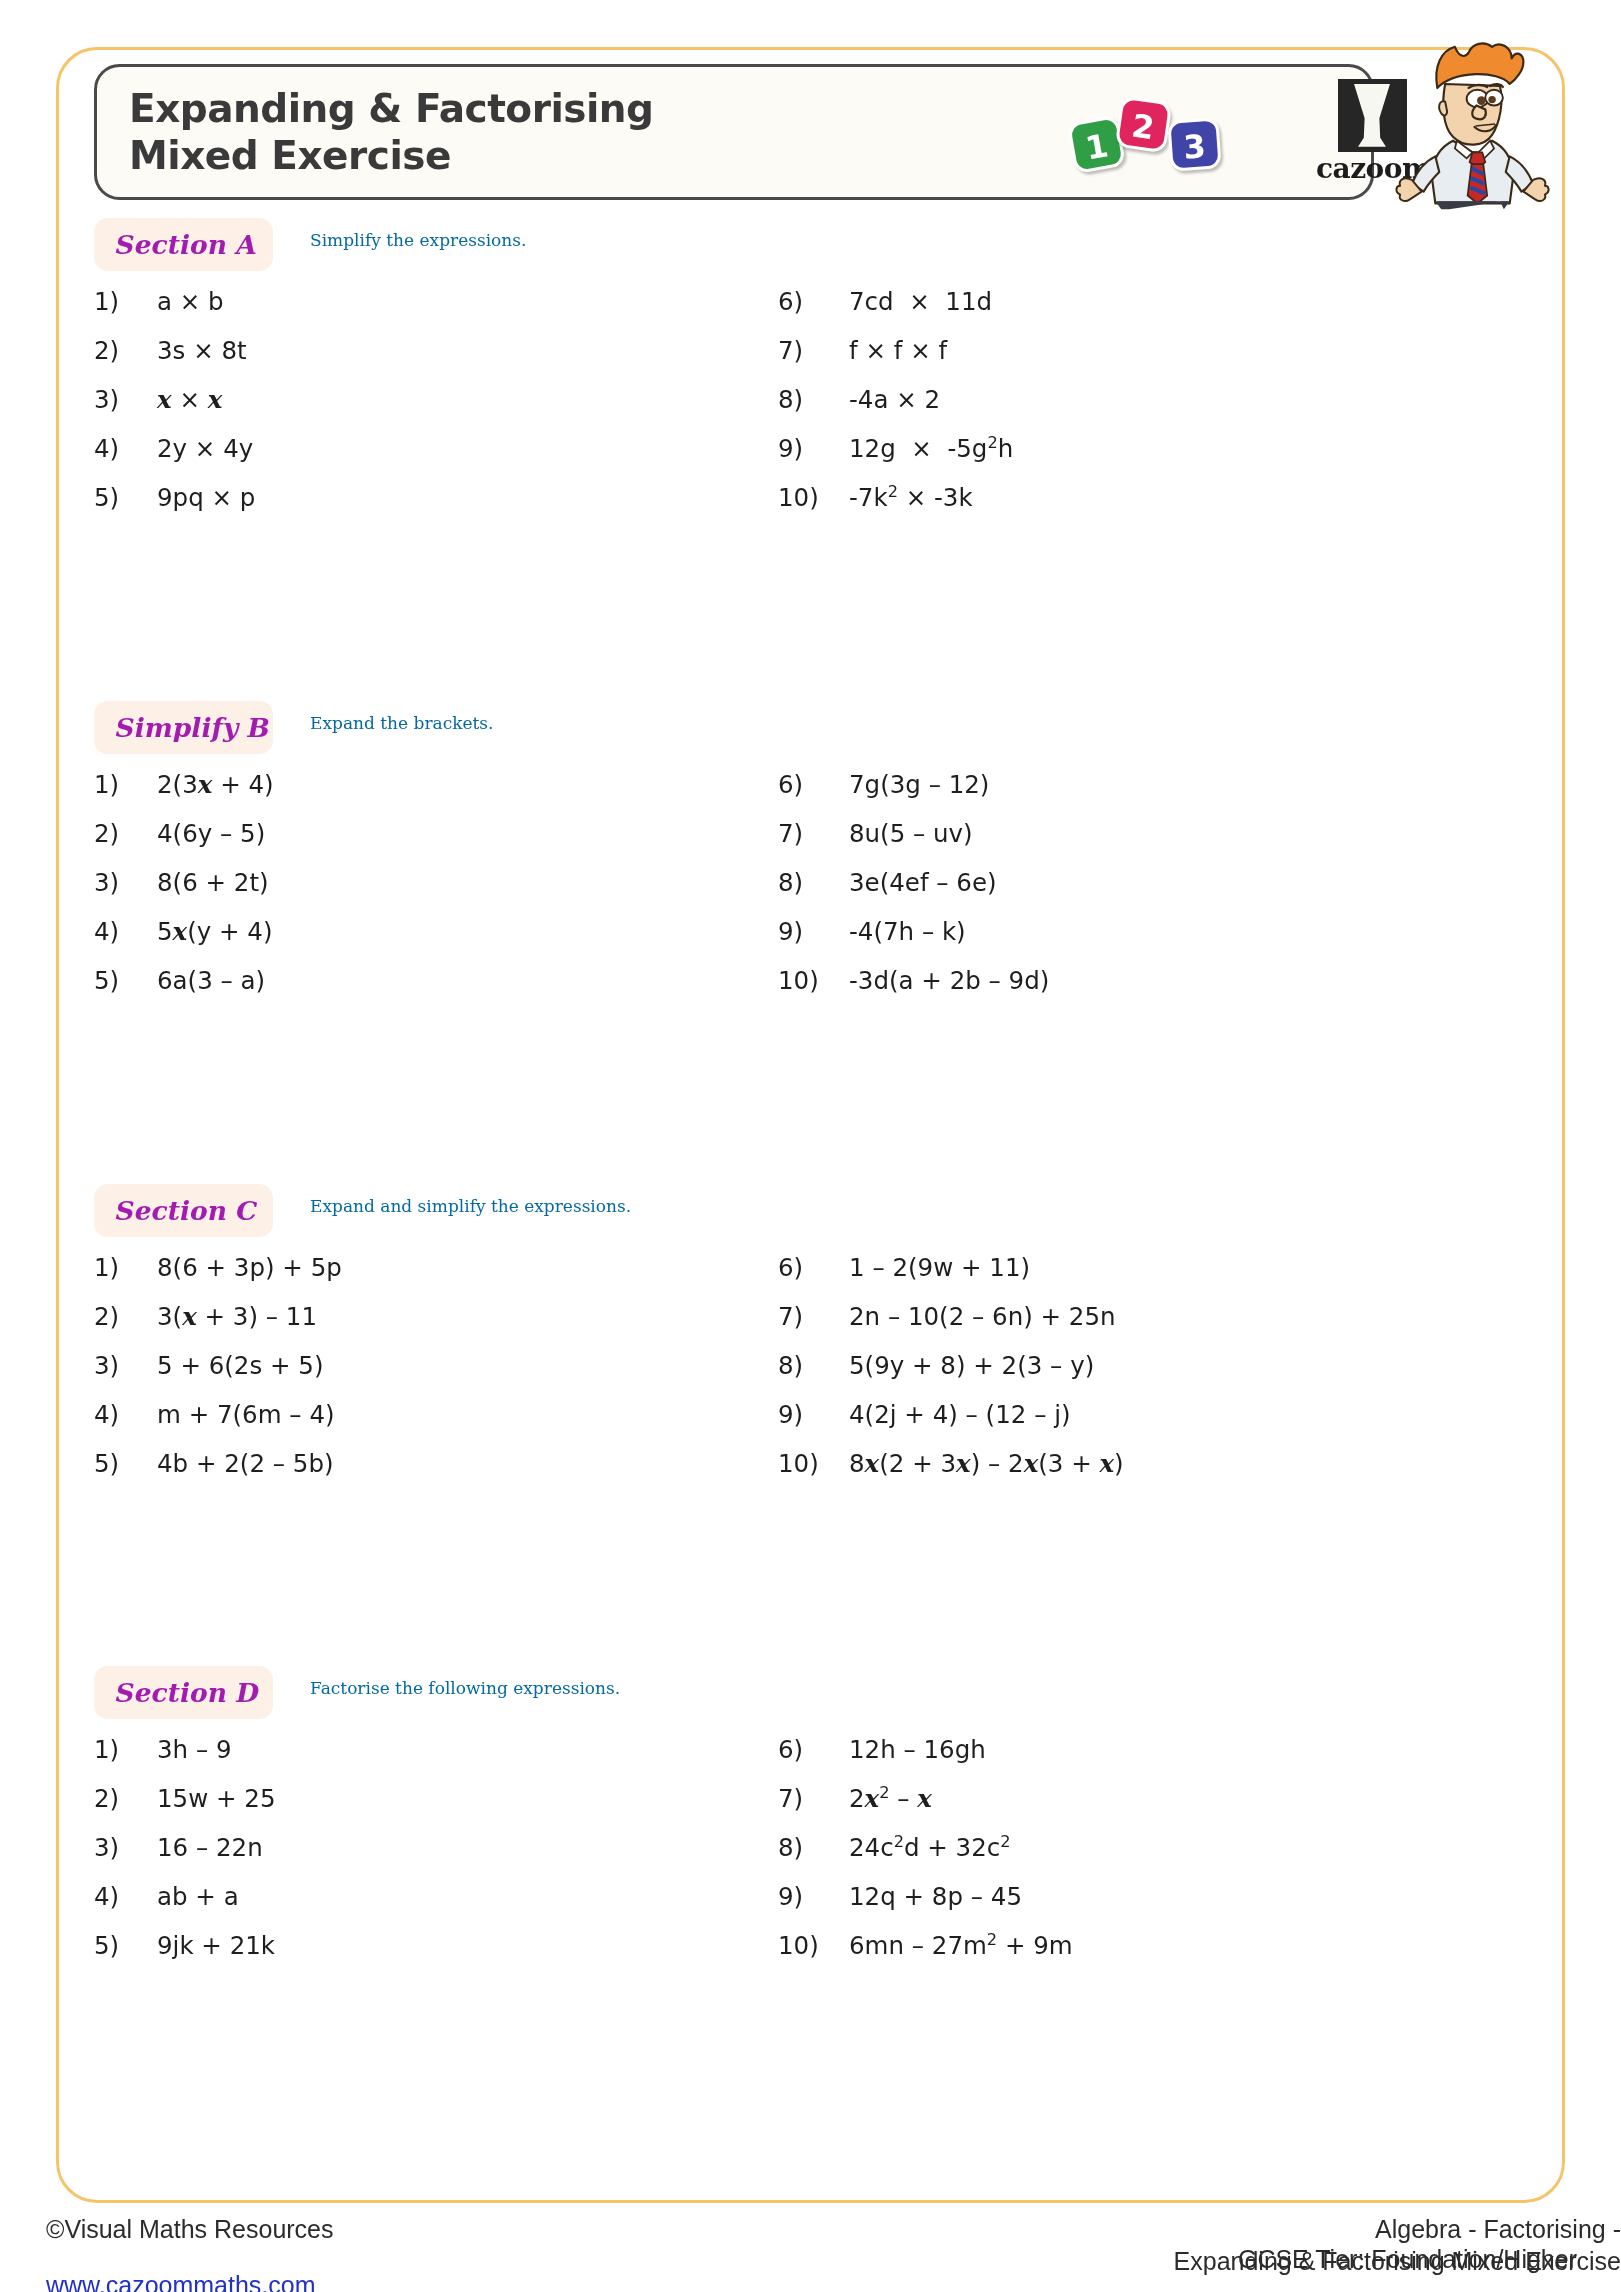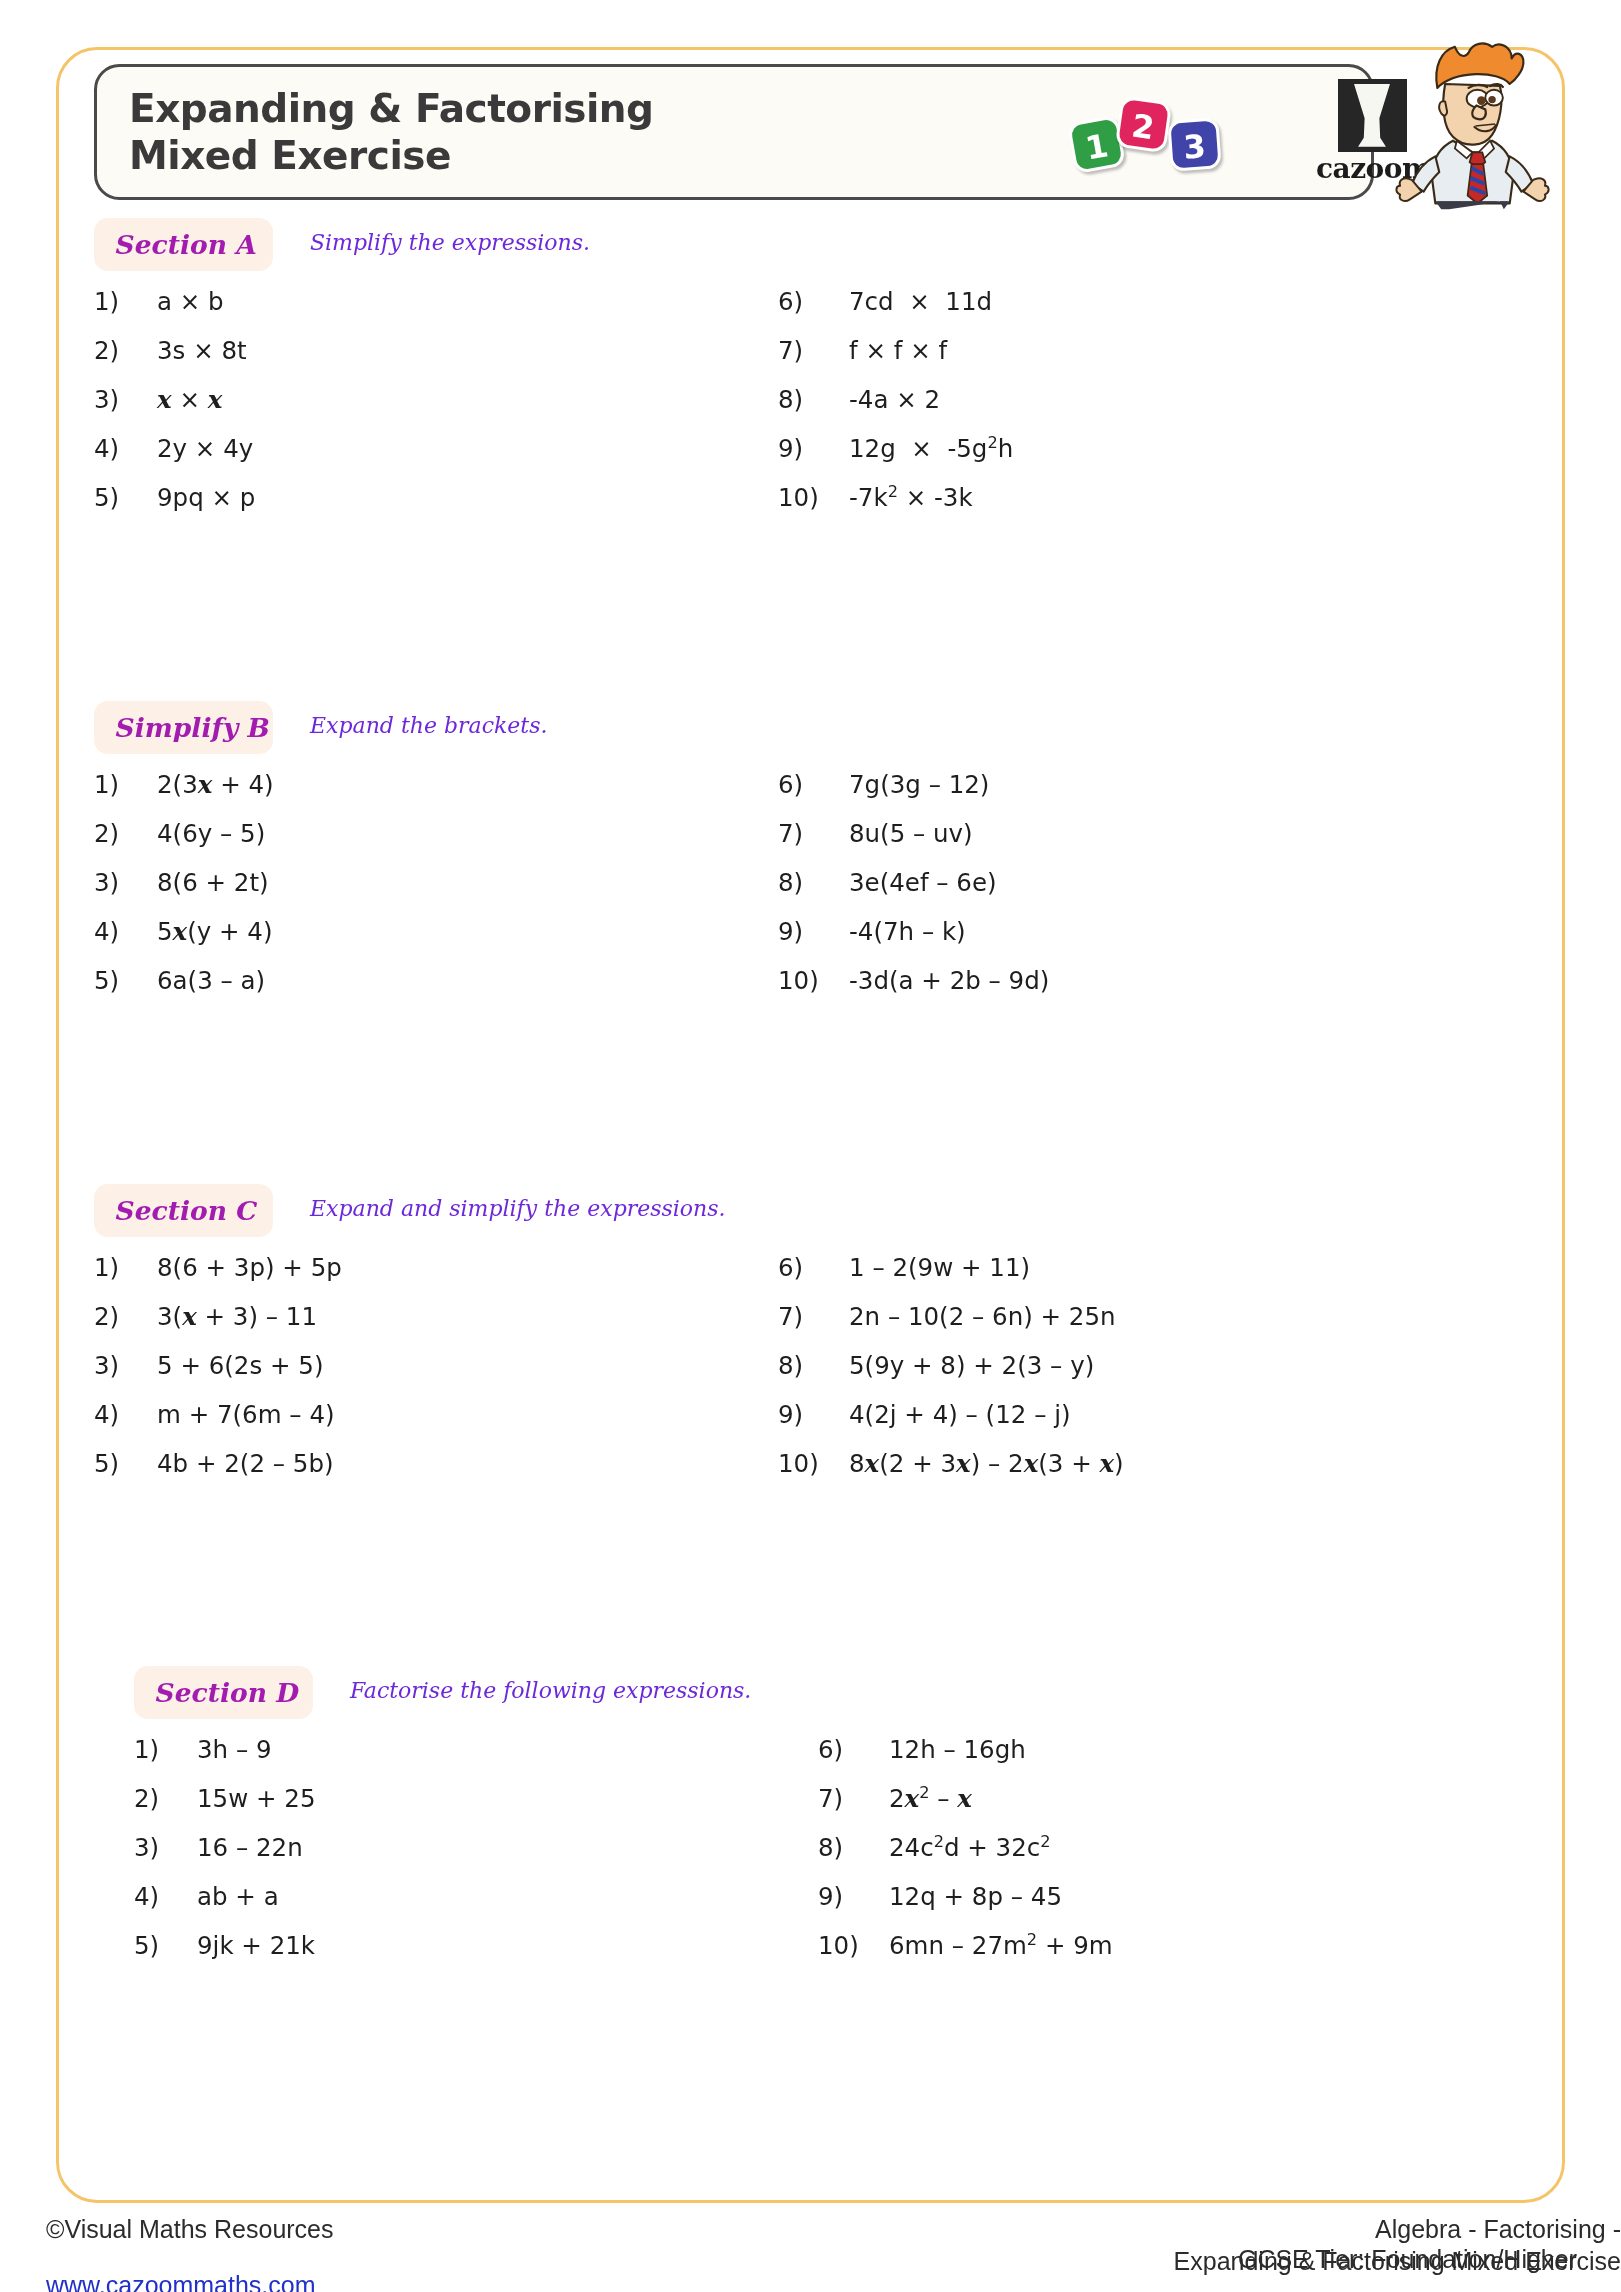--- a/index.html
+++ b/index.html
@@ -143,23 +143,22 @@
     font-weight: bold;
     font-style: italic;
     font-size: 26.5px;
     color: #a21caf;
     letter-spacing: 0px;
   }
   .section-instruction {
     position: absolute;
     left: 216px; top: 11.8px;
     font-family: "DejaVu Serif", serif;
-    font-style: italic;
-    font-size: 22px;
-    color: #6d28d9;
+    font-size: 17px;
+    color: #0369a1;
   }
 
   .qgrid {
     position: relative;
     margin-top: 13.7px;
   }
   .qcol { position: absolute; top: 0; }
   .qcol.left  { left: 0px;   width: 627px; }
   .qcol.right { left: 684px; width: 686px; }
 
@@ -432,21 +431,21 @@
             <span class="qtext">4(2j + 4) – (12 – j)</span>
           </div>
         <div class="qrow">
             <span class="qnum">10)</span>
             <span class="qtext">8<i class="v">x</i>(2 + 3<i class="v">x</i>) – 2<i class="v">x</i>(3 + <i class="v">x</i>)</span>
           </div>
       </div>
     </div>
   </div>
 
-  <div class="section" style="top:1666px;margin-left:40px;">
+  <div class="section" style="top:1666px;">
     <div class="section-head">
       <div class="section-tag"></div>
       <div class="section-tag-label">Section D</div>
       <div class="section-instruction">Factorise the following expressions.</div>
     </div>
     <div class="qgrid" style="height:284px;">
       <div class="qcol left">
         <div class="qrow">
             <span class="qnum">1)</span>
             <span class="qtext">3h – 9</span>

